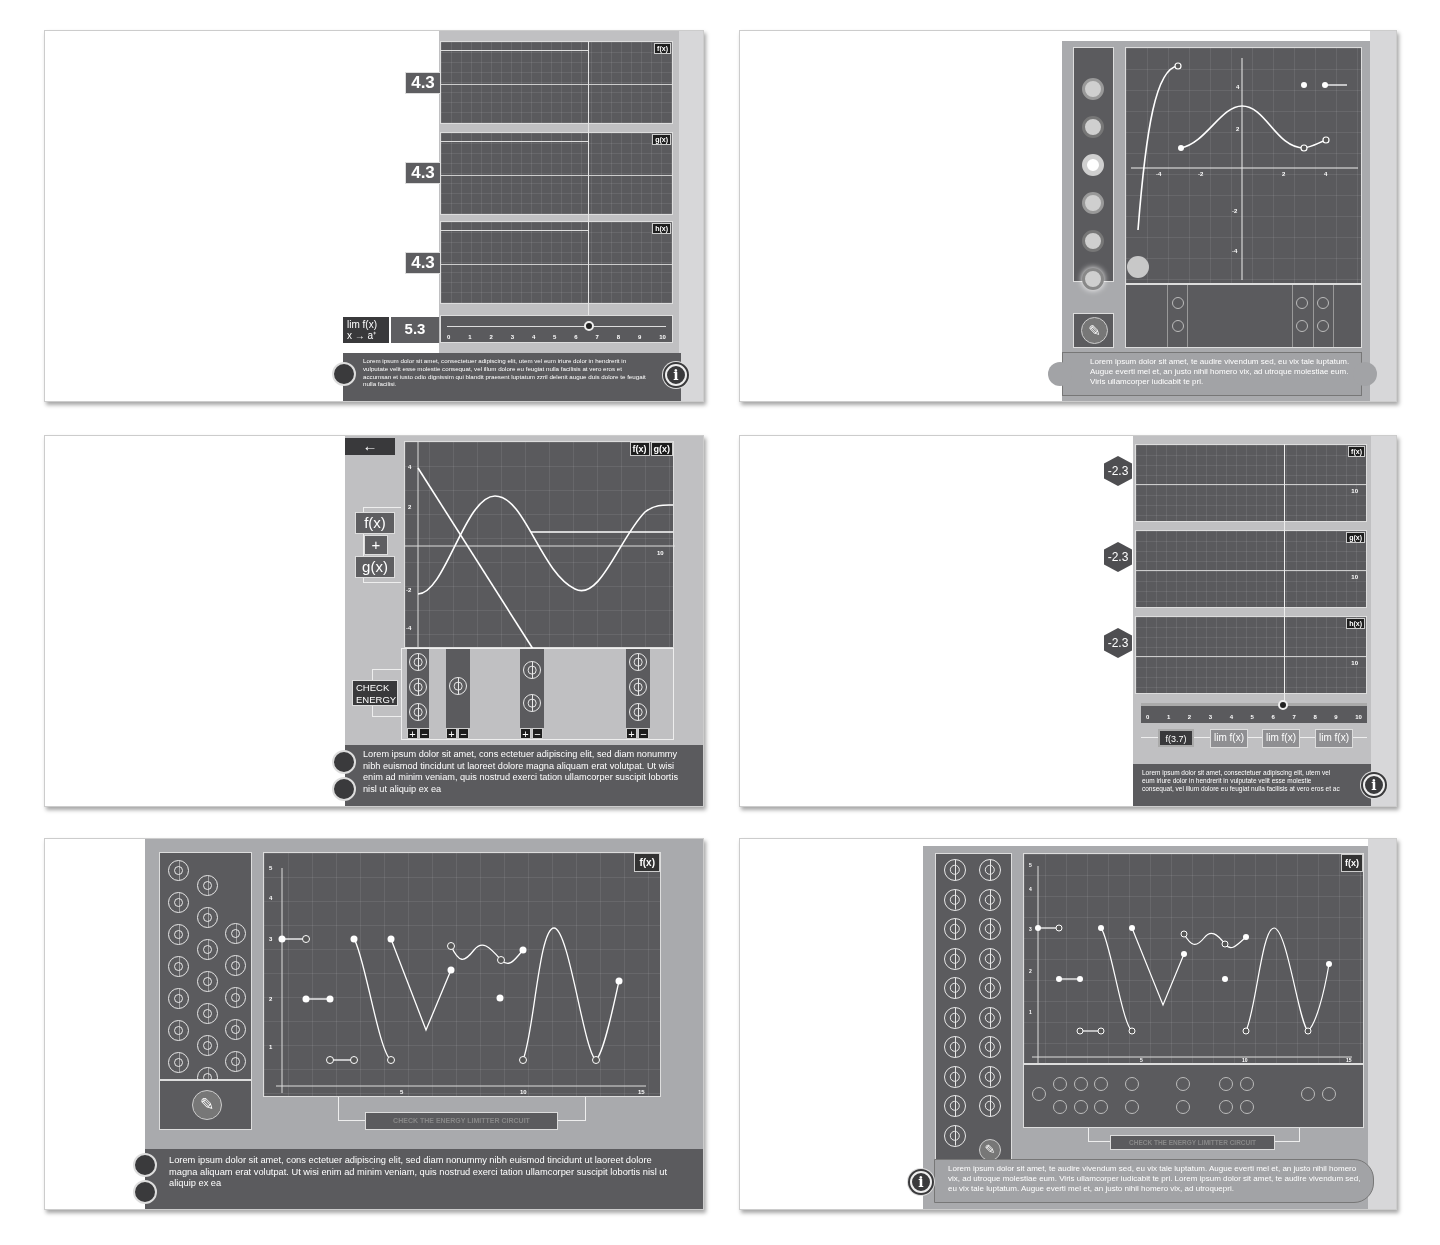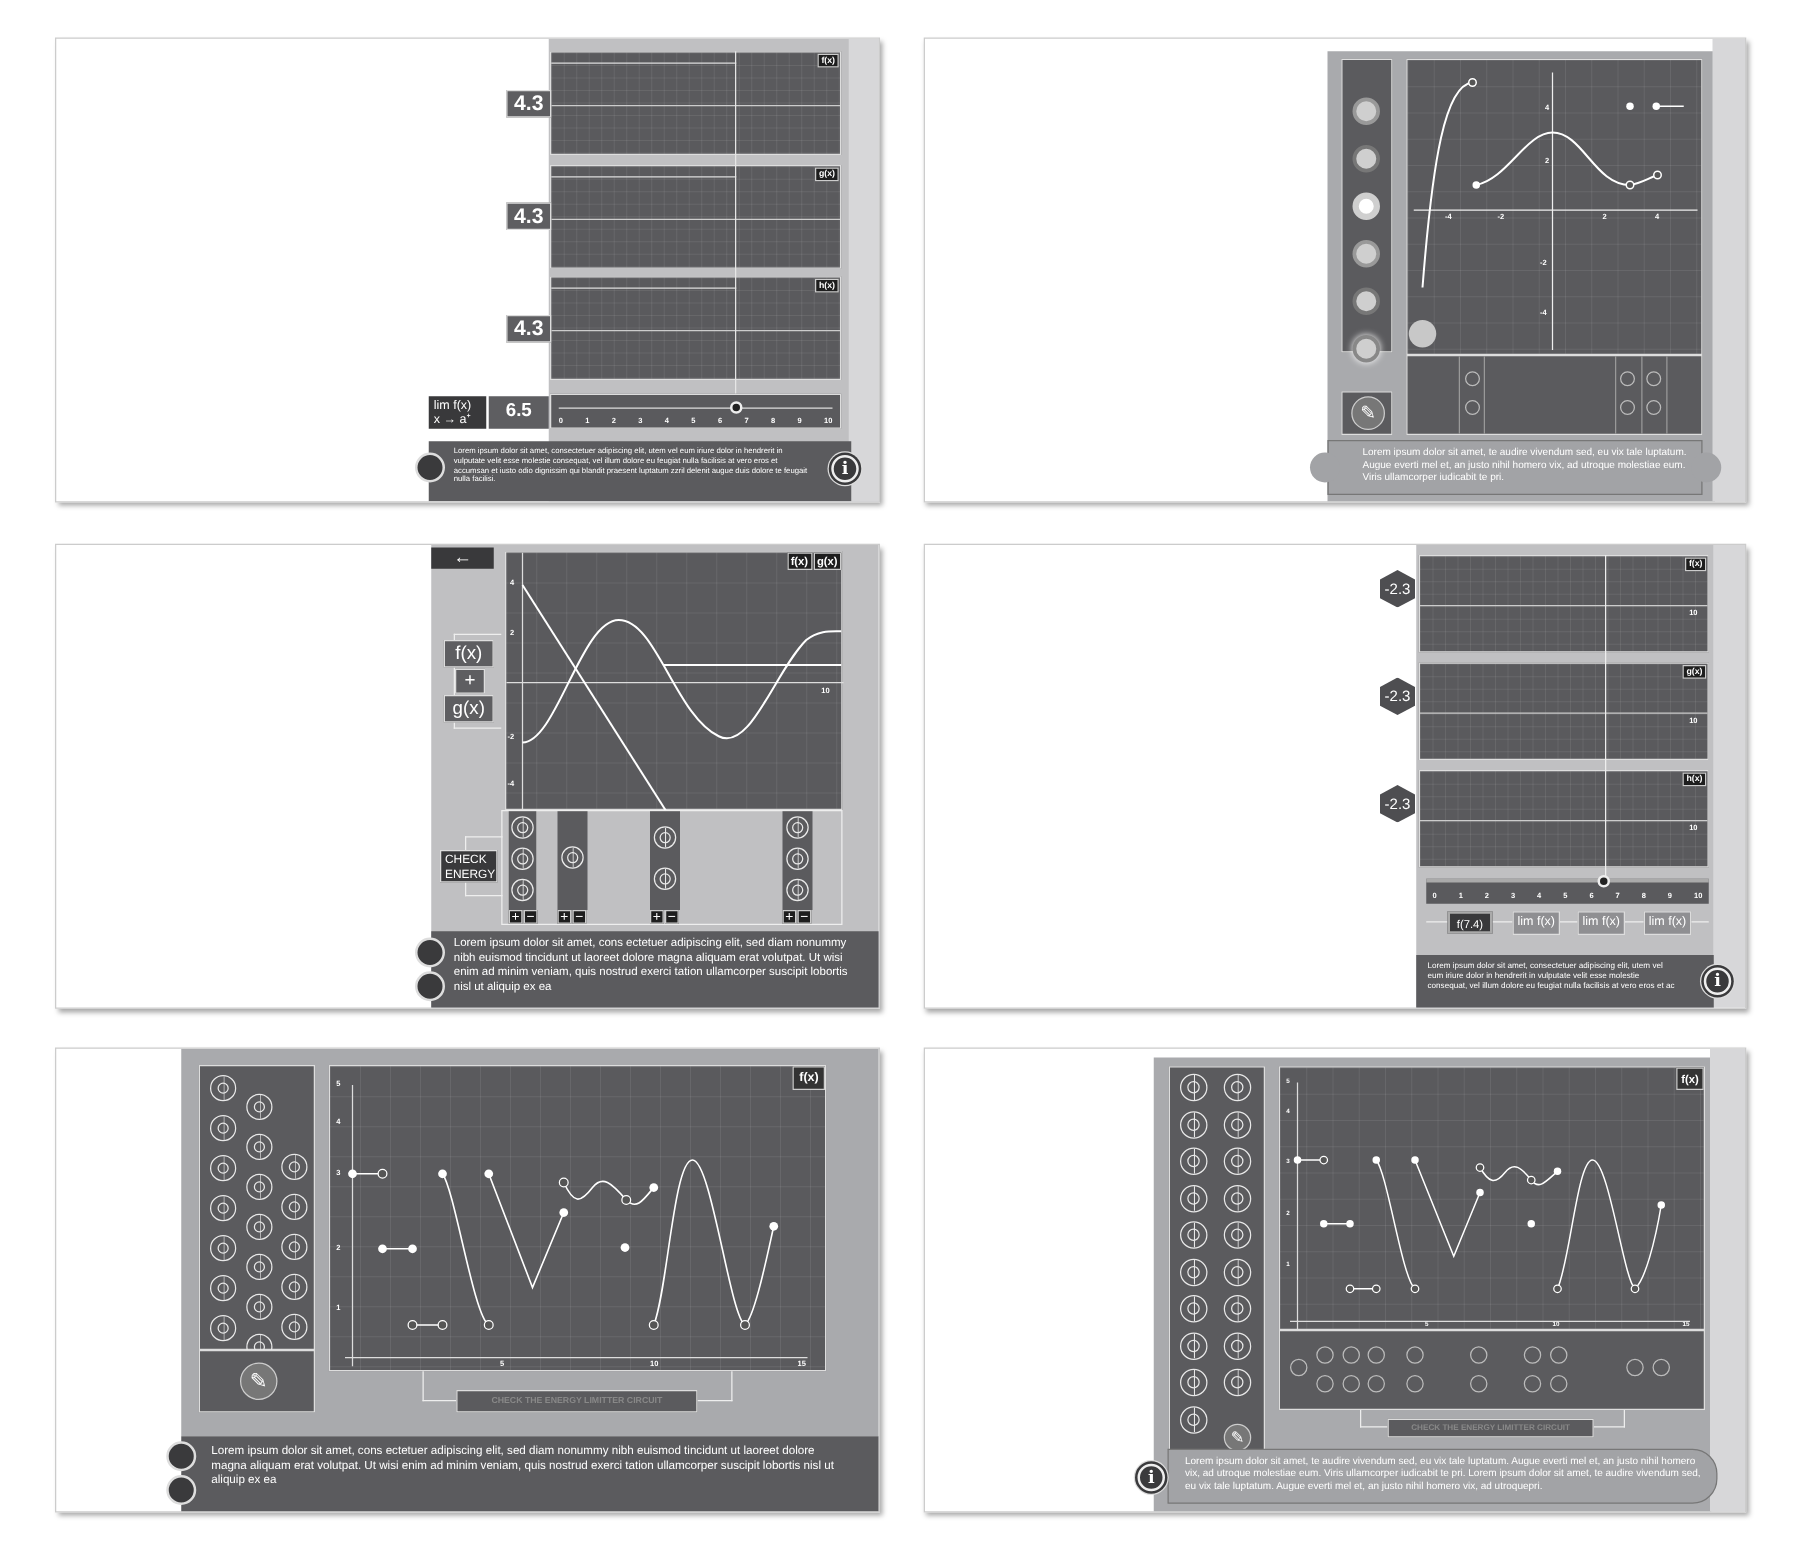--- a/index.html
+++ b/index.html
@@ -56,21 +56,21 @@
     <span class="badge" style="right:1px;top:1px">h(x)</span>
   </div>
   <div class="valbox" style="left:360px;top:221px;width:36px;height:22px;line-height:20px">4.3</div>
 
   <div class="vline" style="left:543px;top:10px;height:288px;width:1px;background:#e6e6e6"></div>
 
   <div class="abs darker" style="left:298px;top:286px;width:46px;height:26px;color:#fff;font-size:10px;line-height:11px;padding:2px 4px">
     <div>lim f(x)</div>
     <div>x → a⁺</div>
   </div>
-  <div class="valbox" style="left:346px;top:286px;width:48px;height:26px;line-height:24px;font-size:15px;border:none">6.5</div>
+  <div class="valbox" style="left:346px;top:286px;width:48px;height:26px;line-height:24px;font-size:15px;border:none">5.3</div>
   <div class="abs grid" style="left:395px;top:284px;width:233px;height:28px;background-image:none">
     <div class="hline" style="left:6px;right:6px;top:10px;height:1px"></div>
     <div class="abs" style="left:143px;top:5px;width:10px;height:10px;border-radius:50%;background:#222;border:2px solid #eee"></div>
     <div class="abs" style="left:6px;right:6px;top:18px;display:flex;justify-content:space-between;font-size:6px;color:#fff;font-weight:bold">
       <span>0</span>
         <span>1</span>
         <span>2</span>
         <span>3</span>
         <span>4</span>
         <span>5</span>
@@ -255,21 +255,21 @@
         <span>4</span>
         <span>5</span>
         <span>6</span>
         <span>7</span>
         <span>8</span>
         <span>9</span>
         <span>10</span>
     </div>
   </div>
   <div class="abs" style="left:401px;top:301px;width:226px;height:1px;background:#eee"></div>
-  <div class="abs darker" style="left:418px;top:293px;width:36px;height:18px;color:#fff;font-size:9px;line-height:16px;text-align:center;border:2px solid #aaa">f(7.4)</div>
+  <div class="abs darker" style="left:418px;top:293px;width:36px;height:18px;color:#fff;font-size:9px;line-height:16px;text-align:center;border:2px solid #aaa">f(3.7)</div>
   <div class="limbtn" style="left:470px;top:293px"><span>lim</span> <span>f(x)</span></div>
   <div class="limbtn" style="left:522px;top:293px"><span>lim</span> <span>f(x)</span></div>
   <div class="limbtn" style="left:575px;top:293px"><span>lim</span> <span>f(x)</span></div>
 
   <div class="abs dark" style="left:393px;top:328px;width:238px;height:44px"></div>
   <div class="lorem" style="left:402px;top:333px;width:200px;font-size:6.5px">Lorem ipsum dolor sit amet, consectetuer adipiscing elit, utem vel eum iriure dolor in hendrerit in vulputate velit esse molestie consequat, vel illum dolore eu feugiat nulla facilisis at vero eros et ac</div>
   <div class="info" style="left:623px;top:338px;width:22px;height:22px;font-size:14px;line-height:18px">i</div>
 </div>
 
 <div class="slide" style="left:44px;top:838px;width:660px;height:372px">

